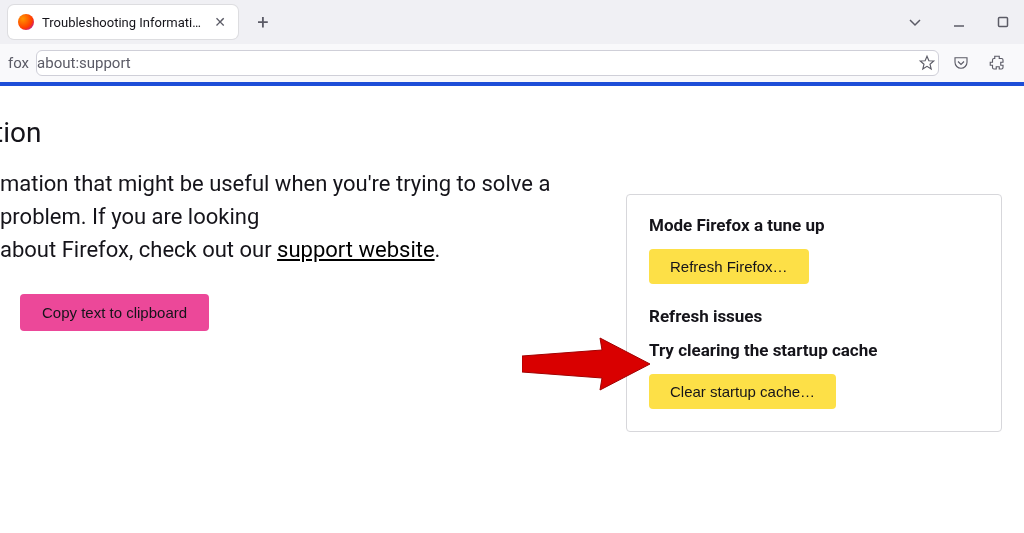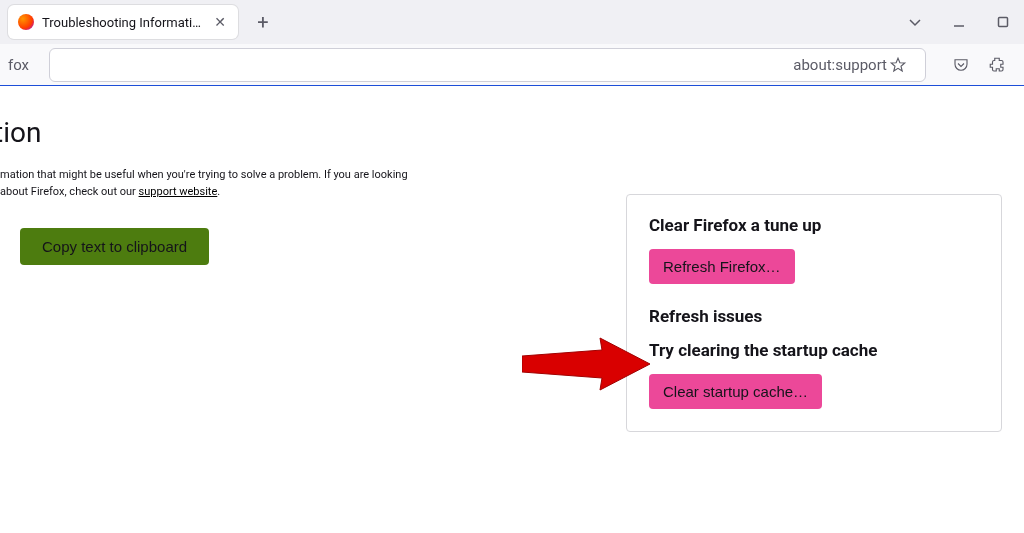--- a/index.html
+++ b/index.html
@@ -47,38 +47,37 @@
   .tabstrip-right {
     position:absolute; right:8px; top:0; height:44px;
     display:flex; align-items:center; gap:18px;
   }
   .win-btn { width:26px; height:26px; display:flex; align-items:center; justify-content:center; color:#5b5b66; cursor:pointer; }
   .win-btn svg { width:14px; height:14px; stroke:#5b5b66; stroke-width:1.5; fill:none; }
   .chevron svg { width:16px; height:16px; }
   .toolbar {
     height: 42px;
     background: #f9f9fb;
-    border-bottom: 1px solid #1d4ed8;
+    border-bottom: 4px solid #1d4ed8;
     display:flex; align-items:center;
     padding: 0 8px;
-    gap: 16px;
+    gap: 3px;
   }
   .urlprefix {
     font-size: 15px; color:#5b5b66;
     padding-right:4px;
   }
   .urlbar {
-    flex:1; height:34px;
+    flex:1; height:26px;
     background:#fff;
     border:1px solid #cfcfd8;
     border-radius:6px;
     display:flex; align-items:center;
-    padding:0 16px;
+    padding:0 0;
     position:relative;
-    text-align:right;
   }
   .url-text { font-size:15px; color:#5b5b66; flex:1; outline:none; border:none; background:transparent; }
   .star-icon { width:22px; color:#5b5b66; }
   .toolbar-right {
     display:flex; align-items:center; gap:14px; padding:0 8px;
   }
   .tool-icon { width:22px; height:22px; color:#5b5b66; display:flex; align-items:center; justify-content:center; }
   .tool-icon svg { width:18px; height:18px; stroke:#5b5b66; stroke-width:1.5; fill:none; }
 
   
@@ -89,30 +88,30 @@
   }
   .heading-frag {
     font-size: 28px;
     font-weight: 400;
     color: #15141a;
     padding-left: 0;
     margin-left: -6px;
     margin-bottom: 18px;
   }
   .intro {
-    font-size: 11px;
+    font-size: 22px;
     line-height: 1.5;
     color: #15141a;
     max-width: 600px;
     margin-bottom: 28px;
   }
   .intro a { color: #000000; text-decoration: underline; }
   .copy-btn {
     display:inline-block;
-    background:#4d7c0f;
+    background:#ec4899;
     border:none;
     border-radius:4px;
     padding: 10px 22px;
     font-size:15px;
     color:#15141a;
     cursor:pointer;
     margin-left: 20px;
   }
   .left-col {
     position:absolute;
@@ -130,24 +129,24 @@
     padding: 20px 22px 22px 22px;
     background:#fff;
   }
   .side-panel h3 {
     font-size:17px;
     font-weight:700;
     margin-bottom: 14px;
     color:#15141a;
   }
   .panel-btn {
-    background:#ec4899;
+    background:#fde047;
     border:none;
     border-radius:4px;
-    padding: 9px 14px;
+    padding: 9px 21px;
     font-size:15px;
     color:#15141a;
     cursor:pointer;
     margin-bottom: 22px;
     display:inline-block;
   }
   .panel-btn:last-child { margin-bottom:0; }
 
   
   .arrow {
@@ -221,21 +220,21 @@
 
     <div class="intro">
       <span>mation that might be useful when you're trying to solve a problem. If you are looking</span><br>
       <span> about Firefox, check out our </span><a href="#">support website</a><span>.</span>
     </div>
 
     <button class="copy-btn">Copy text to clipboard</button>
   </div>
 
   <div class="side-panel">
-    <h3>Clear Firefox a tune up</h3>
+    <h3>Mode Firefox a tune up</h3>
     <button class="panel-btn">Refresh Firefox…</button>
 
     <h3>Refresh issues</h3>
 
     <h3>Try clearing the startup cache</h3>
     <button class="panel-btn">Clear startup cache…</button>
   </div>
 
   <div class="arrow">
     <svg viewBox="0 0 130 60">

